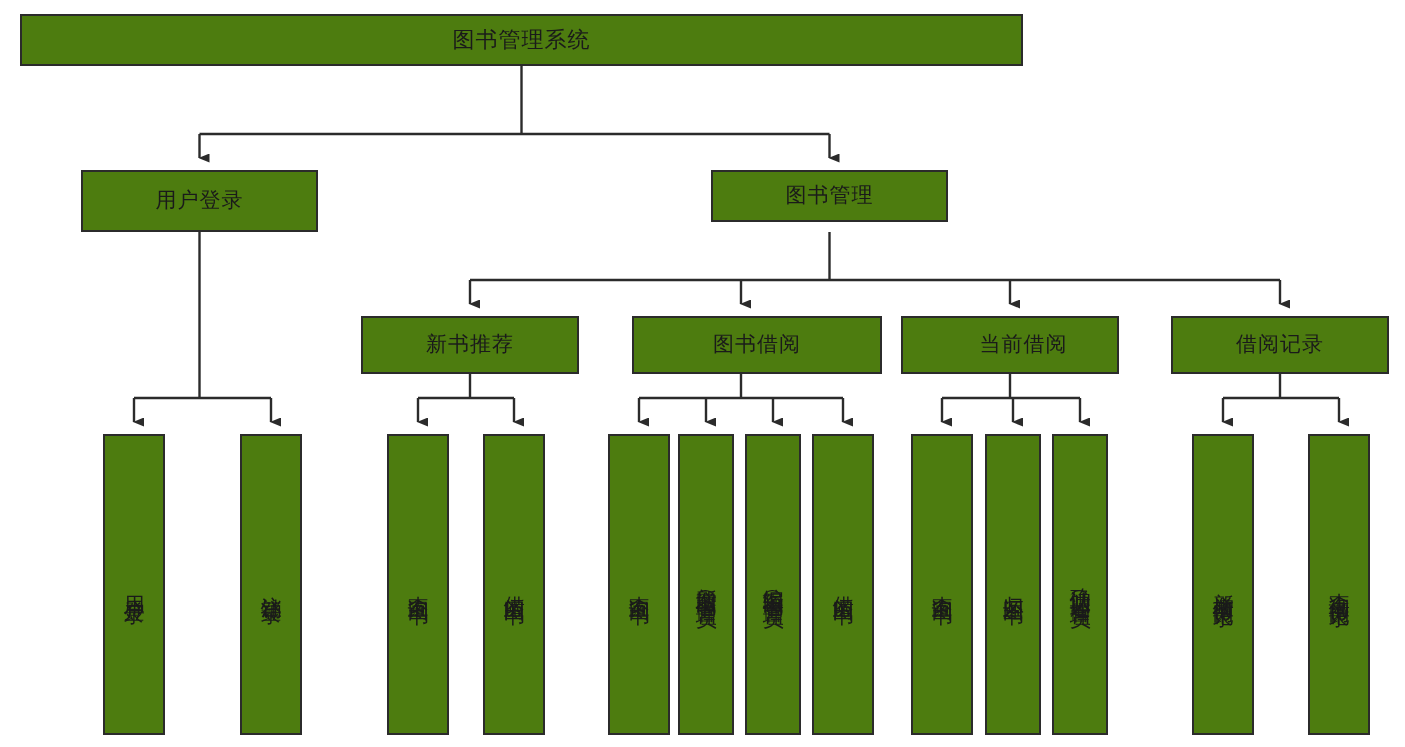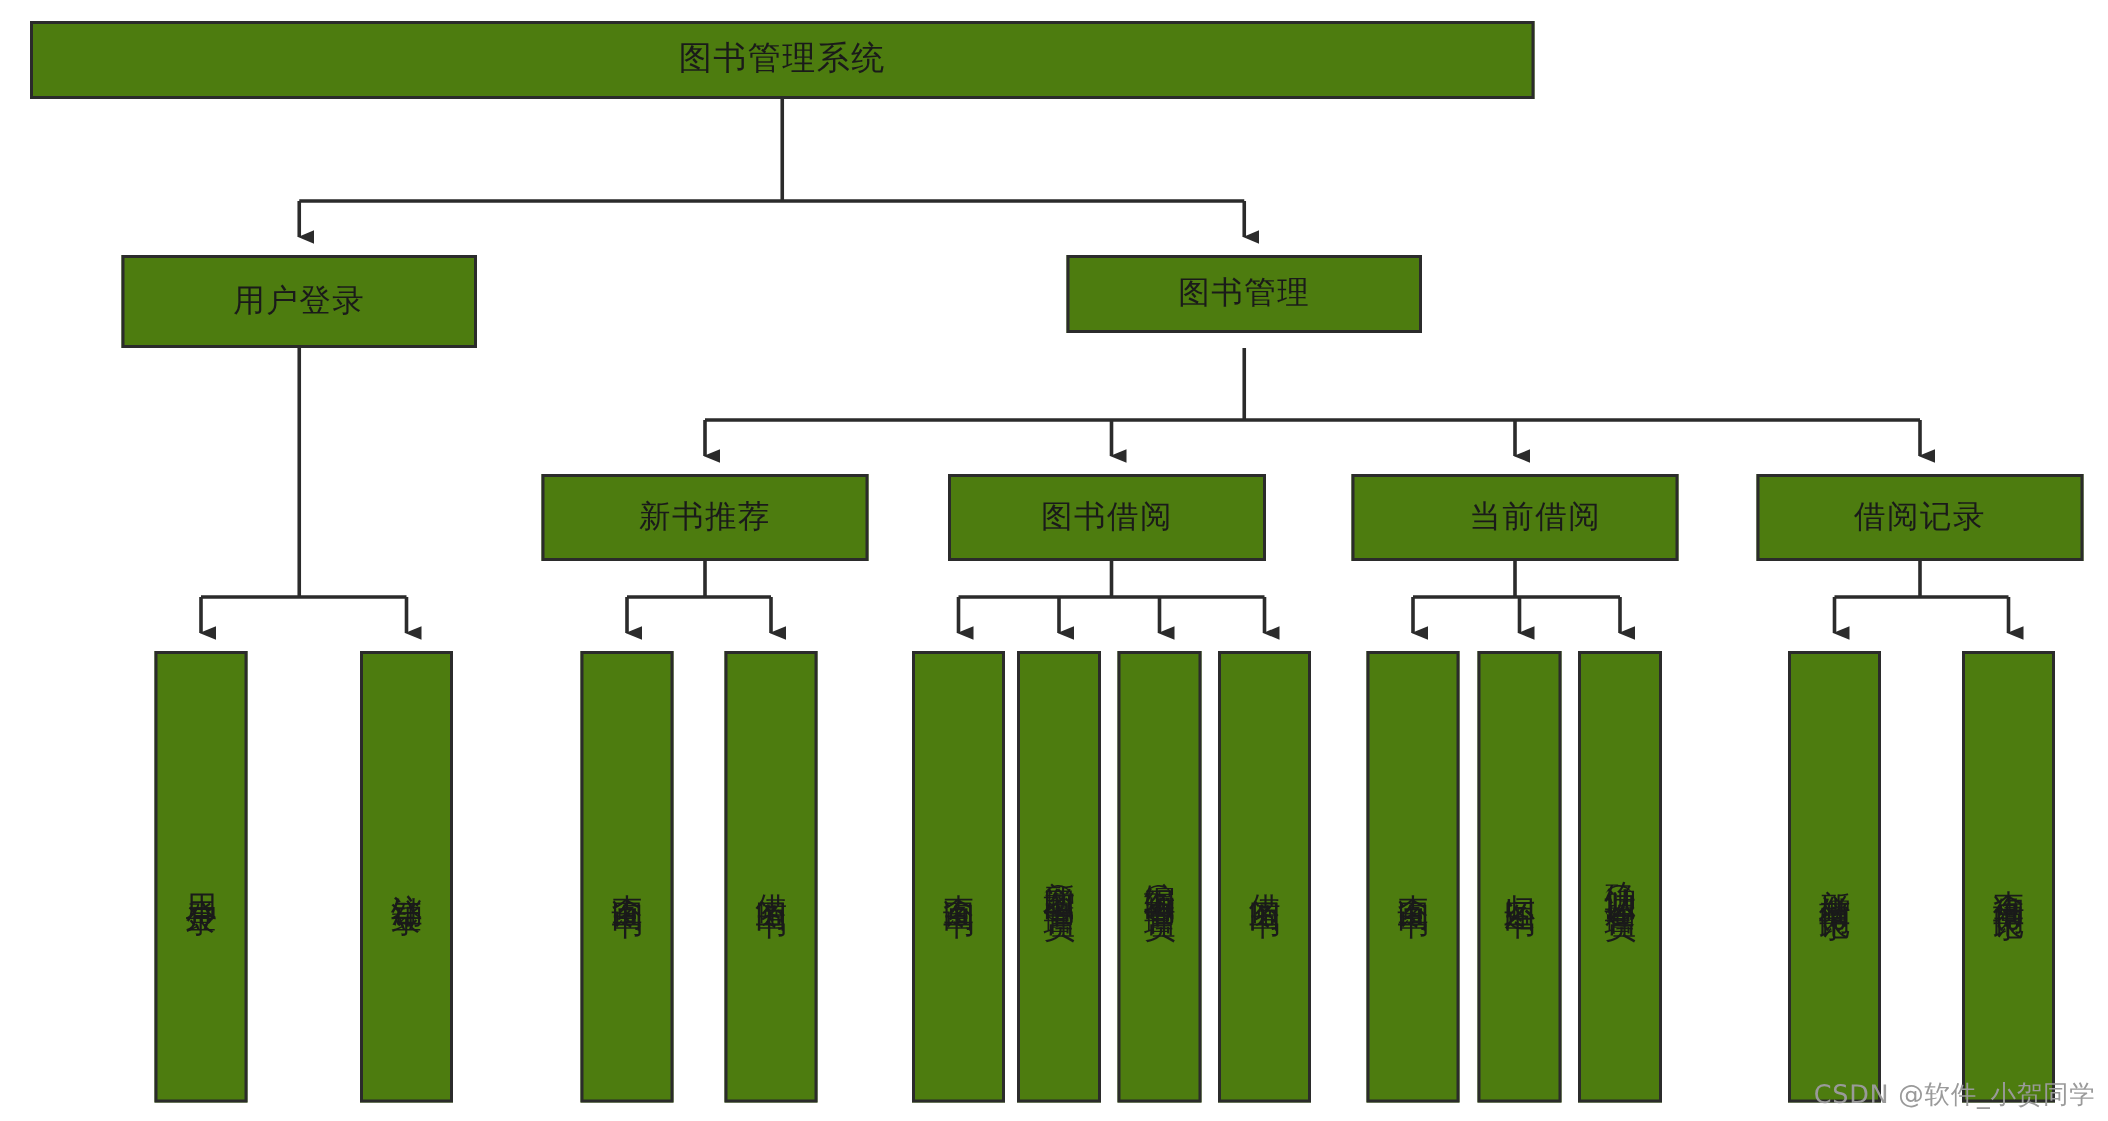--- a/index.html
+++ b/index.html
@@ -119,21 +119,21 @@
       </div>
       <div class="node horiz" style="left: 81px; top: 170px; width: 237px; height: 62px;">
         <span>用户登录</span>
       </div>
       <div class="node horiz" style="left: 711px; top: 170px; width: 237px; height: 52px;">
         <span>图书管理</span>
       </div>
       <div class="node horiz" style="left: 361px; top: 316px; width: 218px; height: 58px;">
         <span>新书推荐</span>
       </div>
-      <div class="node horiz" style="left: 632px; top: 316px; width: 212px; height: 58px;">
+      <div class="node horiz" style="left: 632px; top: 316px; width: 250px; height: 58px;">
         <span>图书借阅</span>
       </div>
       <div class="node horiz" style="left: 901px; top: 316px; width: 218px; height: 58px; padding-left: 27px;">
         <span>当前借阅</span>
       </div>
       <div class="node horiz" style="left: 1171px; top: 316px; width: 218px; height: 58px;">
         <span>借阅记录</span>
       </div>
       <div class="node vert" style="left: 103px; top: 434px; width: 62px; height: 301px;">
         <span class="vlabel">用户登录</span>
@@ -168,14 +168,13 @@
       <div class="node vert" style="left: 1052px; top: 434px; width: 56px; height: 301px;">
         <span class="vlabel">确认归还（管理员）</span>
       </div>
       <div class="node vert" style="left: 1192px; top: 434px; width: 62px; height: 301px;">
         <span class="vlabel">新增借阅记录</span>
       </div>
       <div class="node vert" style="left: 1308px; top: 434px; width: 62px; height: 301px;">
         <span class="vlabel">查询借阅记录</span>
       </div>
     </div>
-  <div class="watermark">CSDN @软件_小贺同学</div>
 </div>
 
 </body></html>

